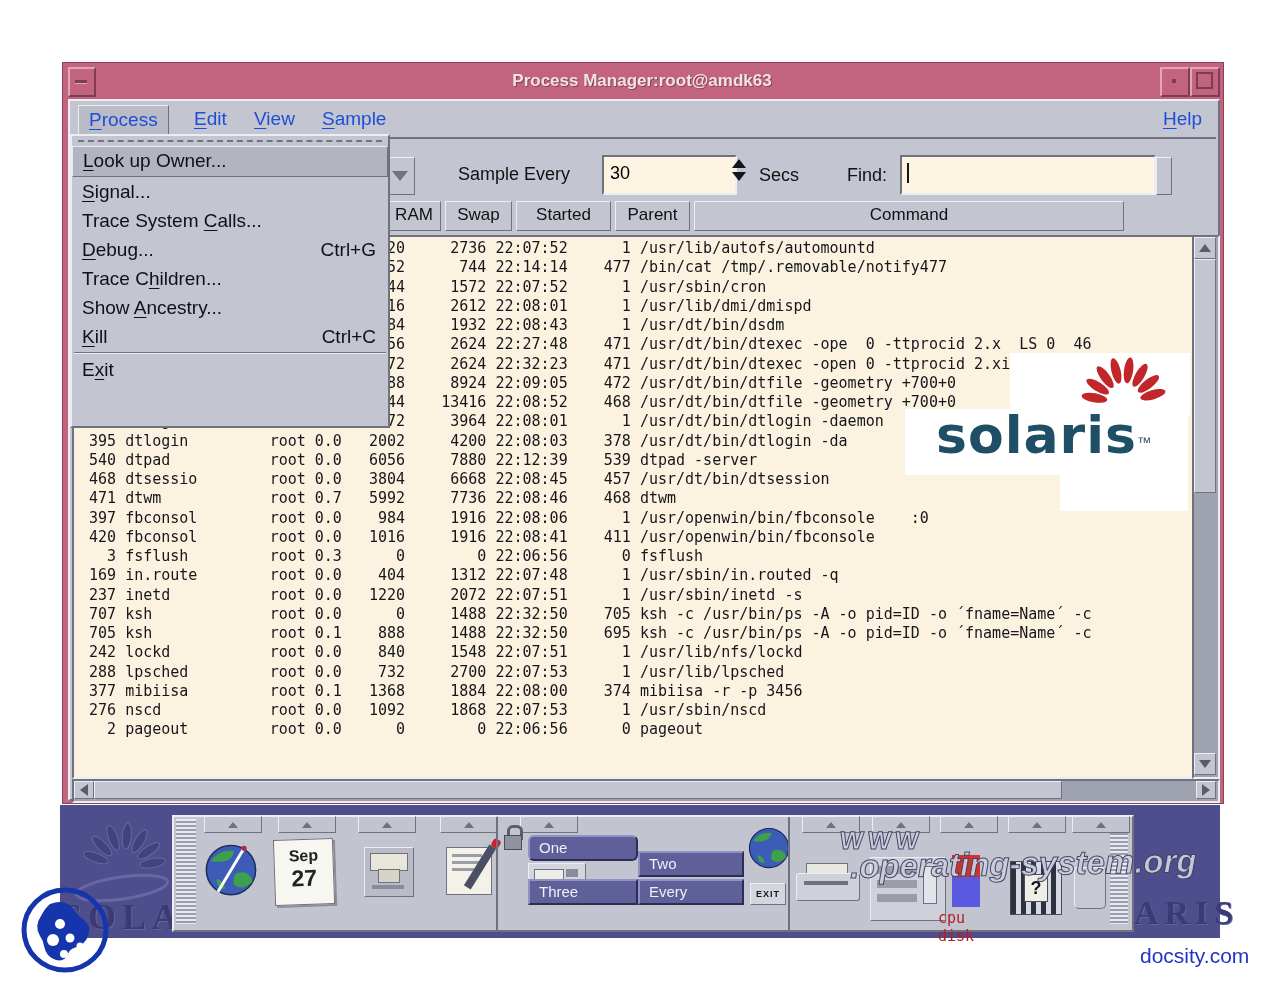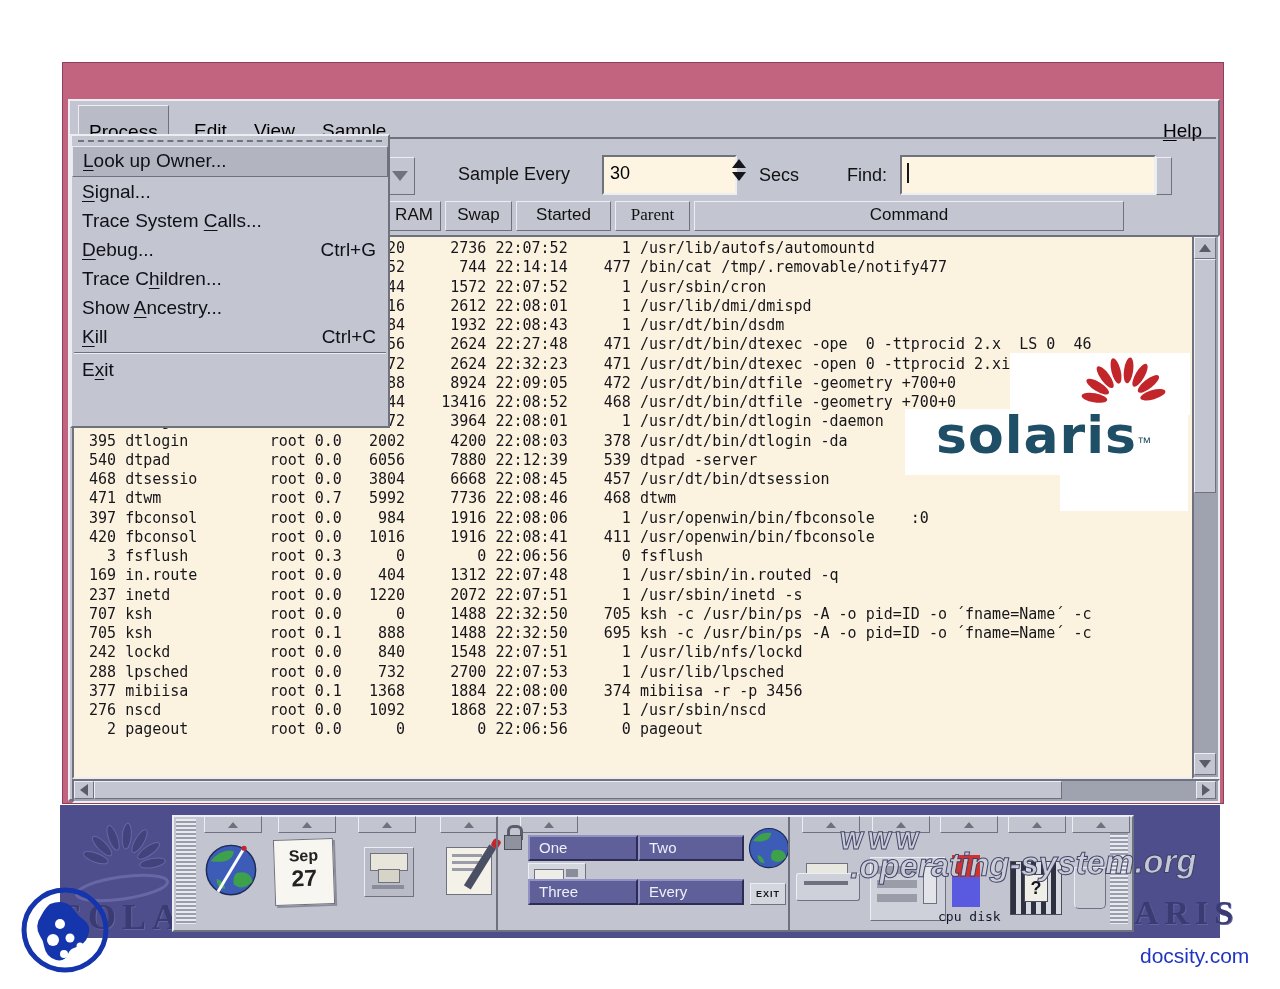--- a/index.html
+++ b/index.html
@@ -32,22 +32,22 @@
   #win{left:62px;top:62px;width:1160px;height:740px;background:#c2647f;z-index:10;
        border:1px solid #8d4159;}
   #titlebar{left:5px;top:4px;width:1148px;height:28px;background:#c2647f;}
   #title-text{width:100%;text-align:center;line-height:28px;font-size:17px;font-weight:bold;
               color:#efe2e8;text-shadow:1px 1px 0 #8d4159;}
   .tbtn{position:absolute;top:0;height:26px;background:#c2647f;}
   #app{left:5px;top:36px;width:1148px;height:698px;background:#c3c5d0;}
   
   #menubar{left:2px;top:2px;width:1144px;height:34px;background:#c3c5d0;
            border-bottom:2px solid #6f727e;}
-  .mbar-item{position:absolute;top:2px;height:28px;line-height:28px;font-size:19px;color:#000000;
-             padding:12px 10px;}
+  .mbar-item{position:absolute;top:2px;height:28px;line-height:28px;font-size:19px;color:#1d4ed8;
+             padding:0 10px;}
   .u{text-decoration:underline;text-underline-offset:3px;}
   
   .tool-label{position:absolute;font-size:18px;color:#111;}
   .field{position:absolute;background:#fdf4e2;}
   .tri-up{width:0;height:0;border-left:7px solid transparent;border-right:7px solid transparent;
           border-bottom:9px solid #15151c;}
   .tri-dn{width:0;height:0;border-left:7px solid transparent;border-right:7px solid transparent;
           border-top:9px solid #15151c;}
   
   .hcell{position:absolute;top:0;height:28px;line-height:26px;text-align:center;font-size:17px;
@@ -193,22 +193,22 @@
       <div class="abs bo1" style="left:2px;top:6px;width:56px;height:30px;background:#d4d6de;"></div>
       <div class="abs" style="left:8px;top:12px;width:28px;height:16px;background:#efeee6;border:1px solid #6f727e;"></div>
       <div class="abs" style="left:40px;top:12px;width:12px;height:8px;background:#8a8d99;"></div>
     </div>
 
     <div class="abs" style="left:322px;top:0;width:2px;height:113px;background:#6f727e;"></div>
     <div class="panel-icon" style="left:330px;top:8px;width:18px;height:26px;">
       <div class="abs" style="left:3px;top:0;width:10px;height:12px;border:3px solid #5b5e6a;border-bottom:none;border-radius:6px 6px 0 0;"></div>
       <div class="abs" style="left:0;top:10px;width:16px;height:13px;background:#8f93a0;border:1px solid #4a4d58;"></div>
     </div>
-    <div class="wsbtn" style="left:354px;top:18px;width:97px;">One</div>
-    <div class="wsbtn" style="left:464px;top:18px;width:93px;">Two</div>
+    <div class="wsbtn" style="left:354px;top:18px;width:97px;border-radius:6px;">One</div>
+    <div class="wsbtn" style="left:464px;top:34px;width:93px;">Two</div>
     <div class="wsbtn" style="left:354px;top:62px;width:97px;">Three</div>
     <div class="wsbtn" style="left:464px;top:62px;width:93px;">Every</div>
     <svg class="panel-icon" style="left:572px;top:8px" width="46" height="46" viewBox="0 0 40 40">
       <circle cx="20" cy="20" r="17" fill="#3d5cb8" stroke="#1b2a55"></circle>
       <path d="M6 14 q7 -9 16 -7 q-1 9 -16 7 z" fill="#3da04a"></path>
       <path d="M24 22 q9 -2 11 6 q-7 7 -13 2 q-1 -6 2 -8 z" fill="#3da04a"></path>
       <path d="M10 26 q5 1 6 7 q-6 0 -6 -7 z" fill="#3da04a"></path>
     </svg>
     <div class="panel-icon bo1" style="left:576px;top:66px;width:34px;height:20px;background:#d4d6de;
          display:flex;align-items:center;justify-content:center;">
@@ -224,38 +224,50 @@
     <div class="panel-icon bo1" style="left:696px;top:40px;width:74px;height:62px;background:#cfd1da;">
       <div class="abs" style="left:6px;top:8px;width:40px;height:8px;background:#9a9da8;"></div>
       <div class="abs" style="left:6px;top:22px;width:40px;height:8px;background:#9a9da8;"></div>
       <div class="abs" style="left:6px;top:36px;width:40px;height:8px;background:#9a9da8;"></div>
       <div class="abs" style="left:52px;top:8px;width:12px;height:36px;background:#e3e4ea;border:1px solid #6f727e;"></div>
     </div>
     <div class="panel-icon" style="left:778px;top:38px;width:30px;height:52px;">
       <div class="abs" style="left:0;top:0;width:28px;height:22px;background:#cc3333;"></div>
       <div class="abs" style="left:0;top:22px;width:28px;height:30px;background:#5a5ae0;"></div>
     </div>
-    <div class="abs" style="left:764px;top:92px;width:70px;font-size:13px;color:#0f172a;
+    <div class="abs" style="left:764px;top:92px;width:70px;font-size:15px;color:#b91c1c;
          font-family:'DejaVu Sans Mono',monospace;">cpu disk</div>
     <div class="panel-icon" style="left:836px;top:44px;width:50px;height:52px;
          background:repeating-linear-gradient(90deg,#2e3140 0 5px,#d8dae2 5px 10px);border:1px solid #4a4d58;">
       <div class="abs" style="left:13px;top:12px;width:22px;height:26px;background:#efefe8;border:1px solid #4a4d58;
            text-align:center;font-weight:bold;font-size:18px;color:#15151c;line-height:26px;">?</div>
     </div>
     <div class="panel-icon" style="left:894px;top:44px;width:44px;height:54px;">
       <div class="abs" style="left:12px;top:0;width:18px;height:6px;background:#b9bcc7;border:1px solid #6f727e;"></div>
       <div class="abs bo1" style="left:6px;top:6px;width:30px;height:40px;background:#c6c8d2;border-radius:2px 2px 5px 5px;"></div>
     </div>
   </div>
 
   <div class="abs emboss" style="left:840px;top:826px;font-size:25px;letter-spacing:4px;transform:skewX(-6deg);">WWW</div>
   <div class="abs emboss" style="left:850px;top:845px;font-size:33px;font-style:italic;transform:rotate(-1deg);white-space:nowrap;">.operating-system.org</div>
 
   <div class="abs pbo" id="win">
 
+    <div class="abs" id="titlebar">
+      <div class="tbtn pbo" style="left:0;width:24px;">
+        <div class="abs" style="left:5px;top:11px;width:12px;height:3px;background:#7e3b51;box-shadow:0 1px 0 #e2a6b8;"></div>
+      </div>
+      <div class="abs" id="title-text">Process Manager:root@amdk63</div>
+      <div class="tbtn pbo" style="left:1092px;width:26px;">
+        <div class="abs" style="left:10px;top:10px;width:4px;height:4px;background:#7e3b51;"></div>
+      </div>
+      <div class="tbtn pbo" style="left:1122px;width:26px;">
+        <div class="abs" style="left:4px;top:3px;width:13px;height:13px;border:2px solid #7e3b51;"></div>
+      </div>
+    </div>
 
     <div class="abs bo" id="app">
 
       <div class="abs" id="menubar">
         <div class="mbar-item bo1" style="left:6px;background:#b9bcc7;">
           <span class="u">P</span><span>rocess</span>
         </div>
         <div class="mbar-item" style="left:112px;">
           <span class="u">E</span><span>dit</span>
         </div>
@@ -286,21 +298,21 @@
       <div class="field bi" style="left:830px;top:54px;width:252px;height:36px;">
         <div class="abs" style="left:5px;top:6px;width:2px;height:20px;background:#15151c;"></div>
         <span></span>
       </div>
       <div class="abs bo1" style="left:1086px;top:56px;width:14px;height:36px;background:#c3c5d0;"></div>
 
       <div class="abs" style="left:2px;top:100px;width:1144px;height:30px;background:#c3c5d0;">
         <div class="hcell bo1" style="left:315px;width:52px;">RAM</div>
         <div class="hcell bo1" style="left:373px;width:65px;">Swap</div>
         <div class="hcell bo1" style="left:444px;width:93px;">Started</div>
-        <div class="hcell bo1" style="left:543px;width:73px;font-family:Liberation Serif, serif;">Parent</div>
+        <div class="hcell bo1" style="left:543px;width:73px;">Parent</div>
         <div class="hcell bo1" style="left:622px;width:428px;">Command</div>
       </div>
 
       <div class="abs bi" id="viewport">
         <div style="padding-top:2px;" id="tbody">
             <div class="prow">                                1920     2736 22:07:52      1 /usr/lib/autofs/automountd</div>
             <div class="prow">                                 552      744 22:14:14    477 /bin/cat /tmp/.removable/notify477</div>
             <div class="prow">                                 744     1572 22:07:52      1 /usr/sbin/cron</div>
             <div class="prow">                                1416     2612 22:08:01      1 /usr/lib/dmi/dmispd</div>
             <div class="prow">                                 584     1932 22:08:43      1 /usr/dt/bin/dsdm</div>

